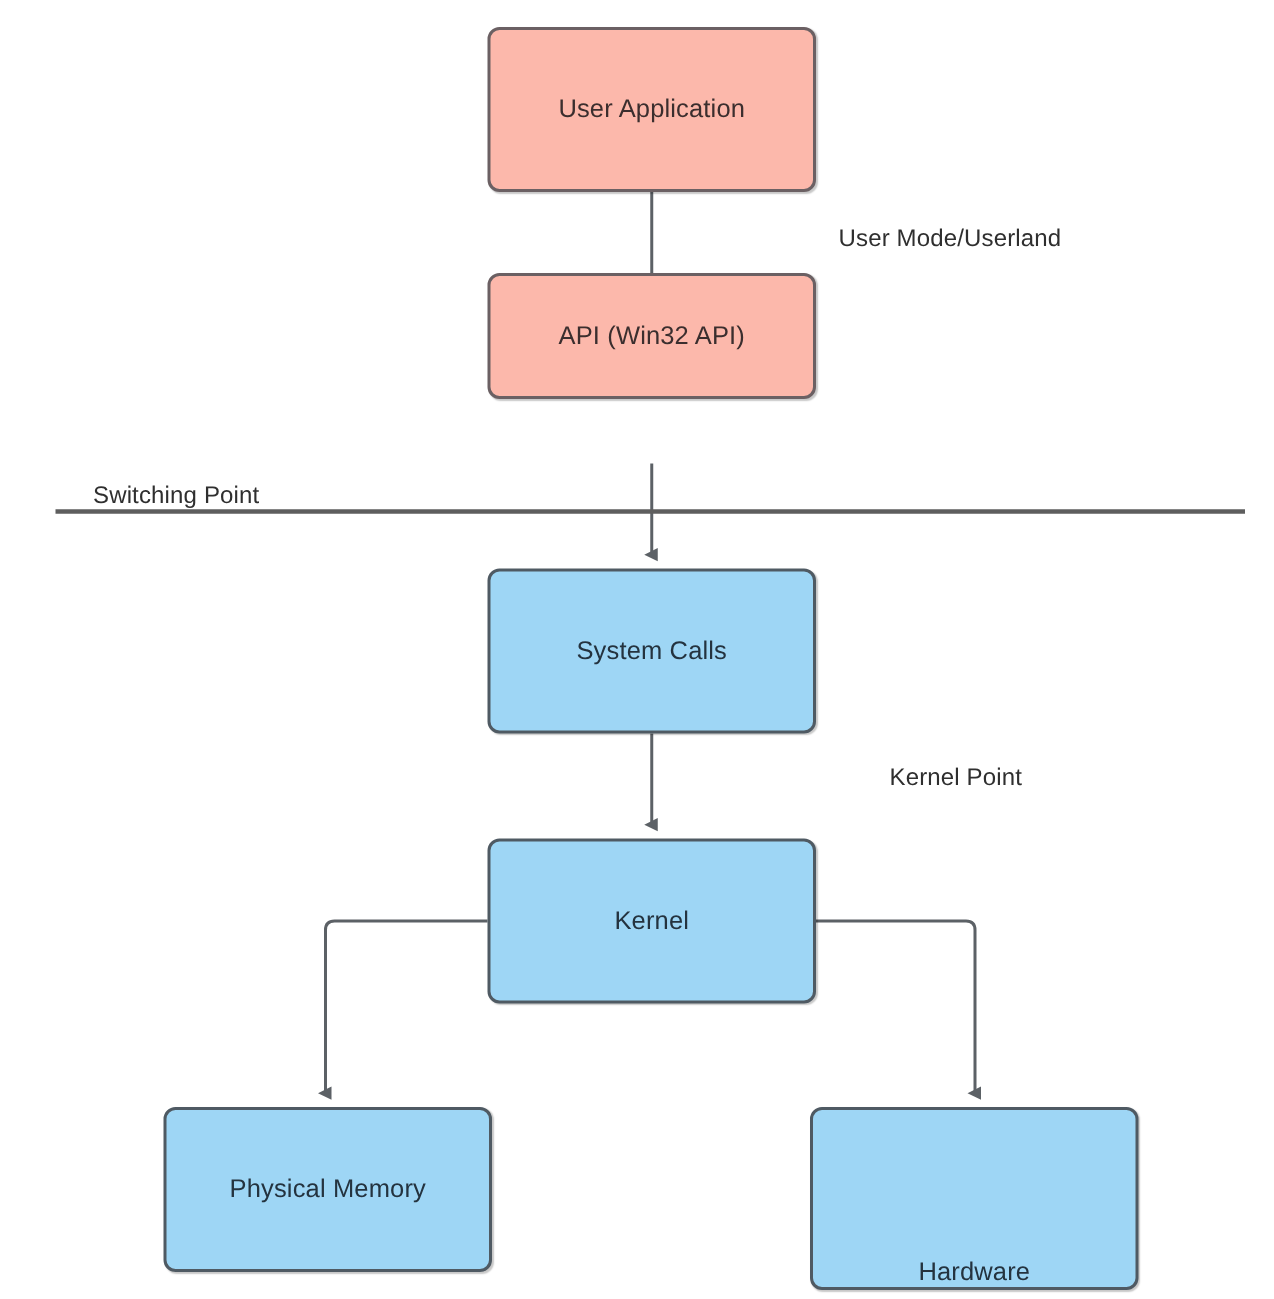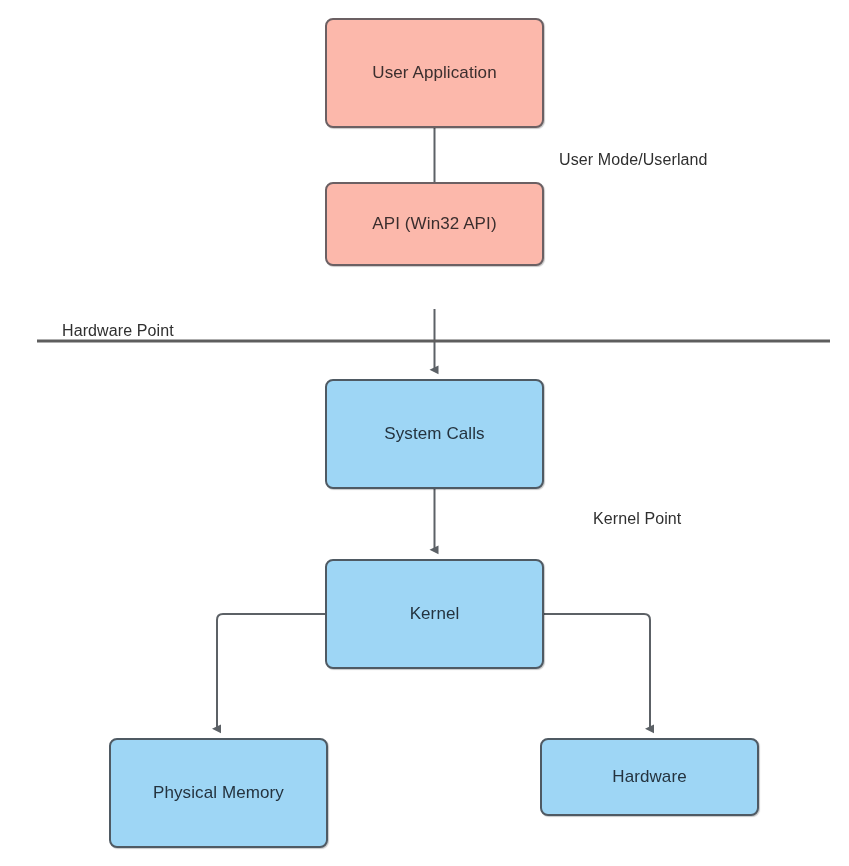--- a/index.html
+++ b/index.html
@@ -97,23 +97,23 @@
   </div>
 
   <div class="node kernel" style="left:325px; top:559px; width:219px; height:110px;">
     <span>Kernel</span>
   </div>
 
   <div class="node kernel" style="left:109px; top:738px; width:219px; height:110px;">
     <span>Physical Memory</span>
   </div>
 
-  <div class="node kernel" style="left:540px; top:738px; width:219px; height:78px;">
+  <div class="node kernel" style="left:540px; top:738px; width:219px; height:122px;align-items:flex-end;">
     <span>Hardware</span>
   </div>
 
   <div class="free-label" style="left:559px; top:151px;">User Mode/Userland</div>
 
-  <div class="free-label" style="left:62px; top:322px;">Hardware Point</div>
+  <div class="free-label" style="left:62px; top:322px;">Switching Point</div>
 
   <div class="free-label" style="left:593px; top:510px;">Kernel Point</div>
 
 </div>
 
 </body></html>

